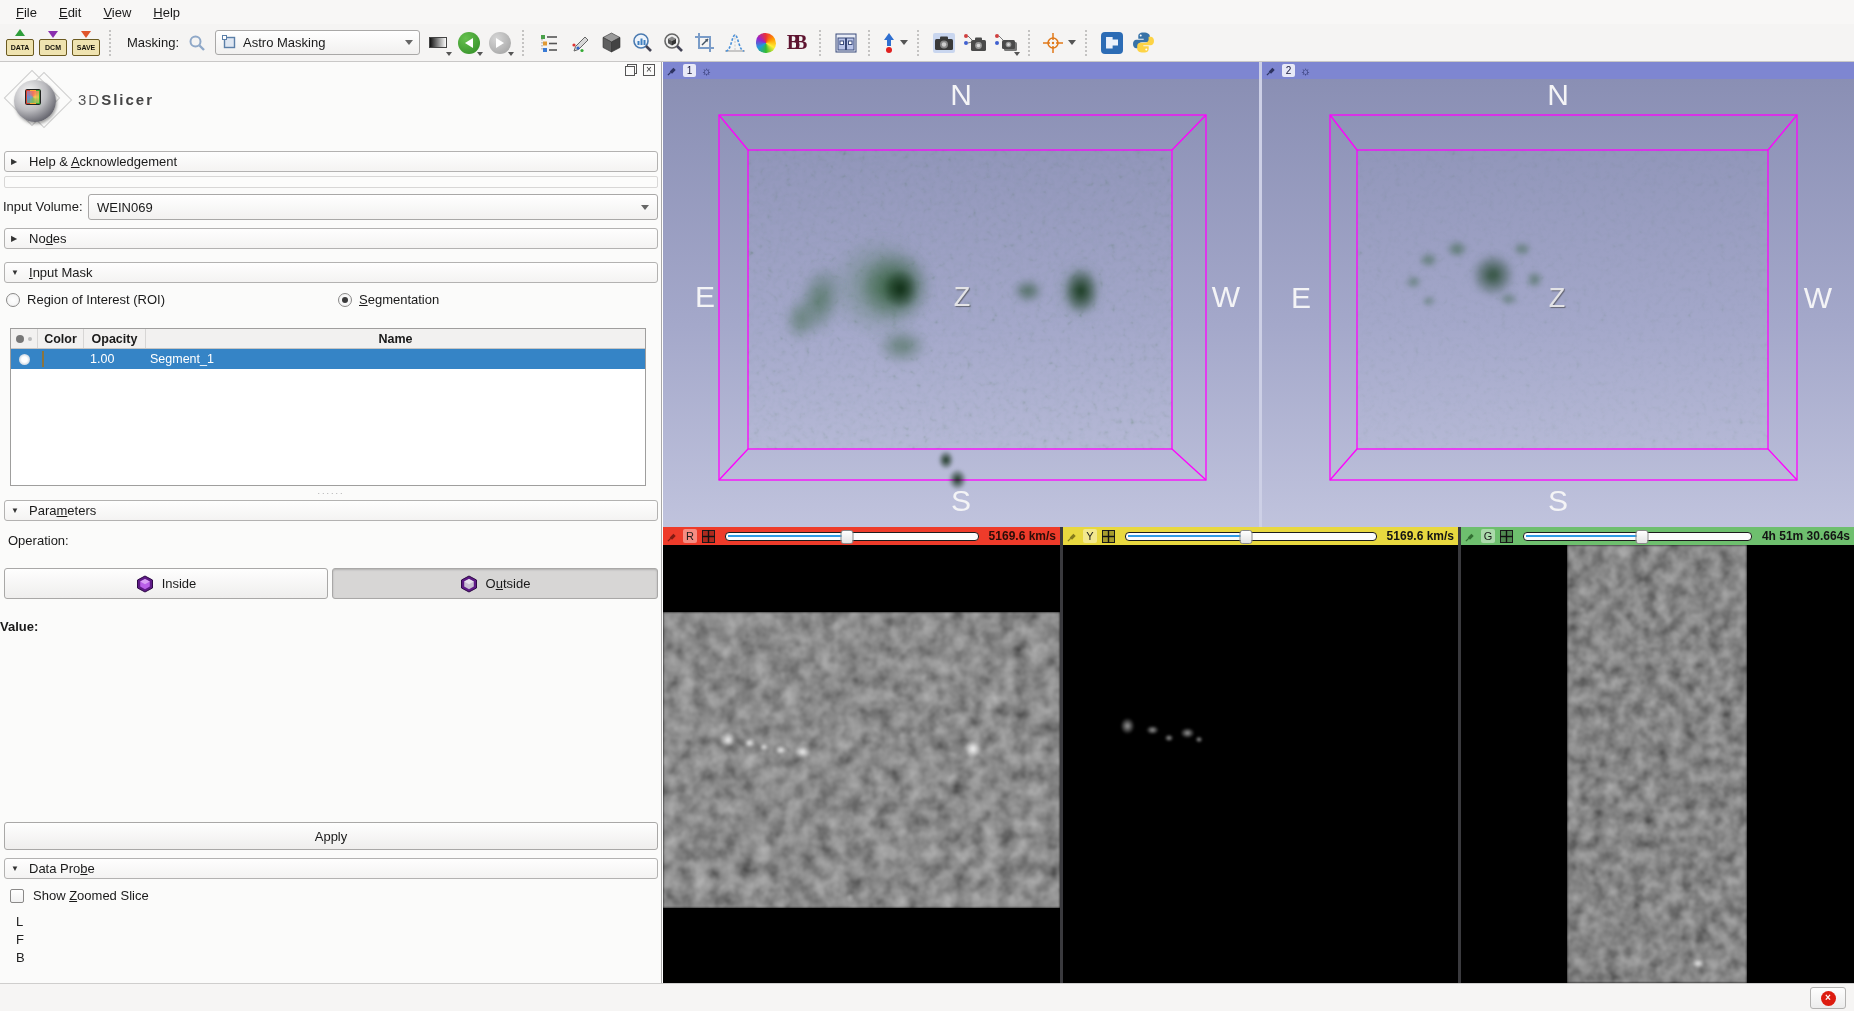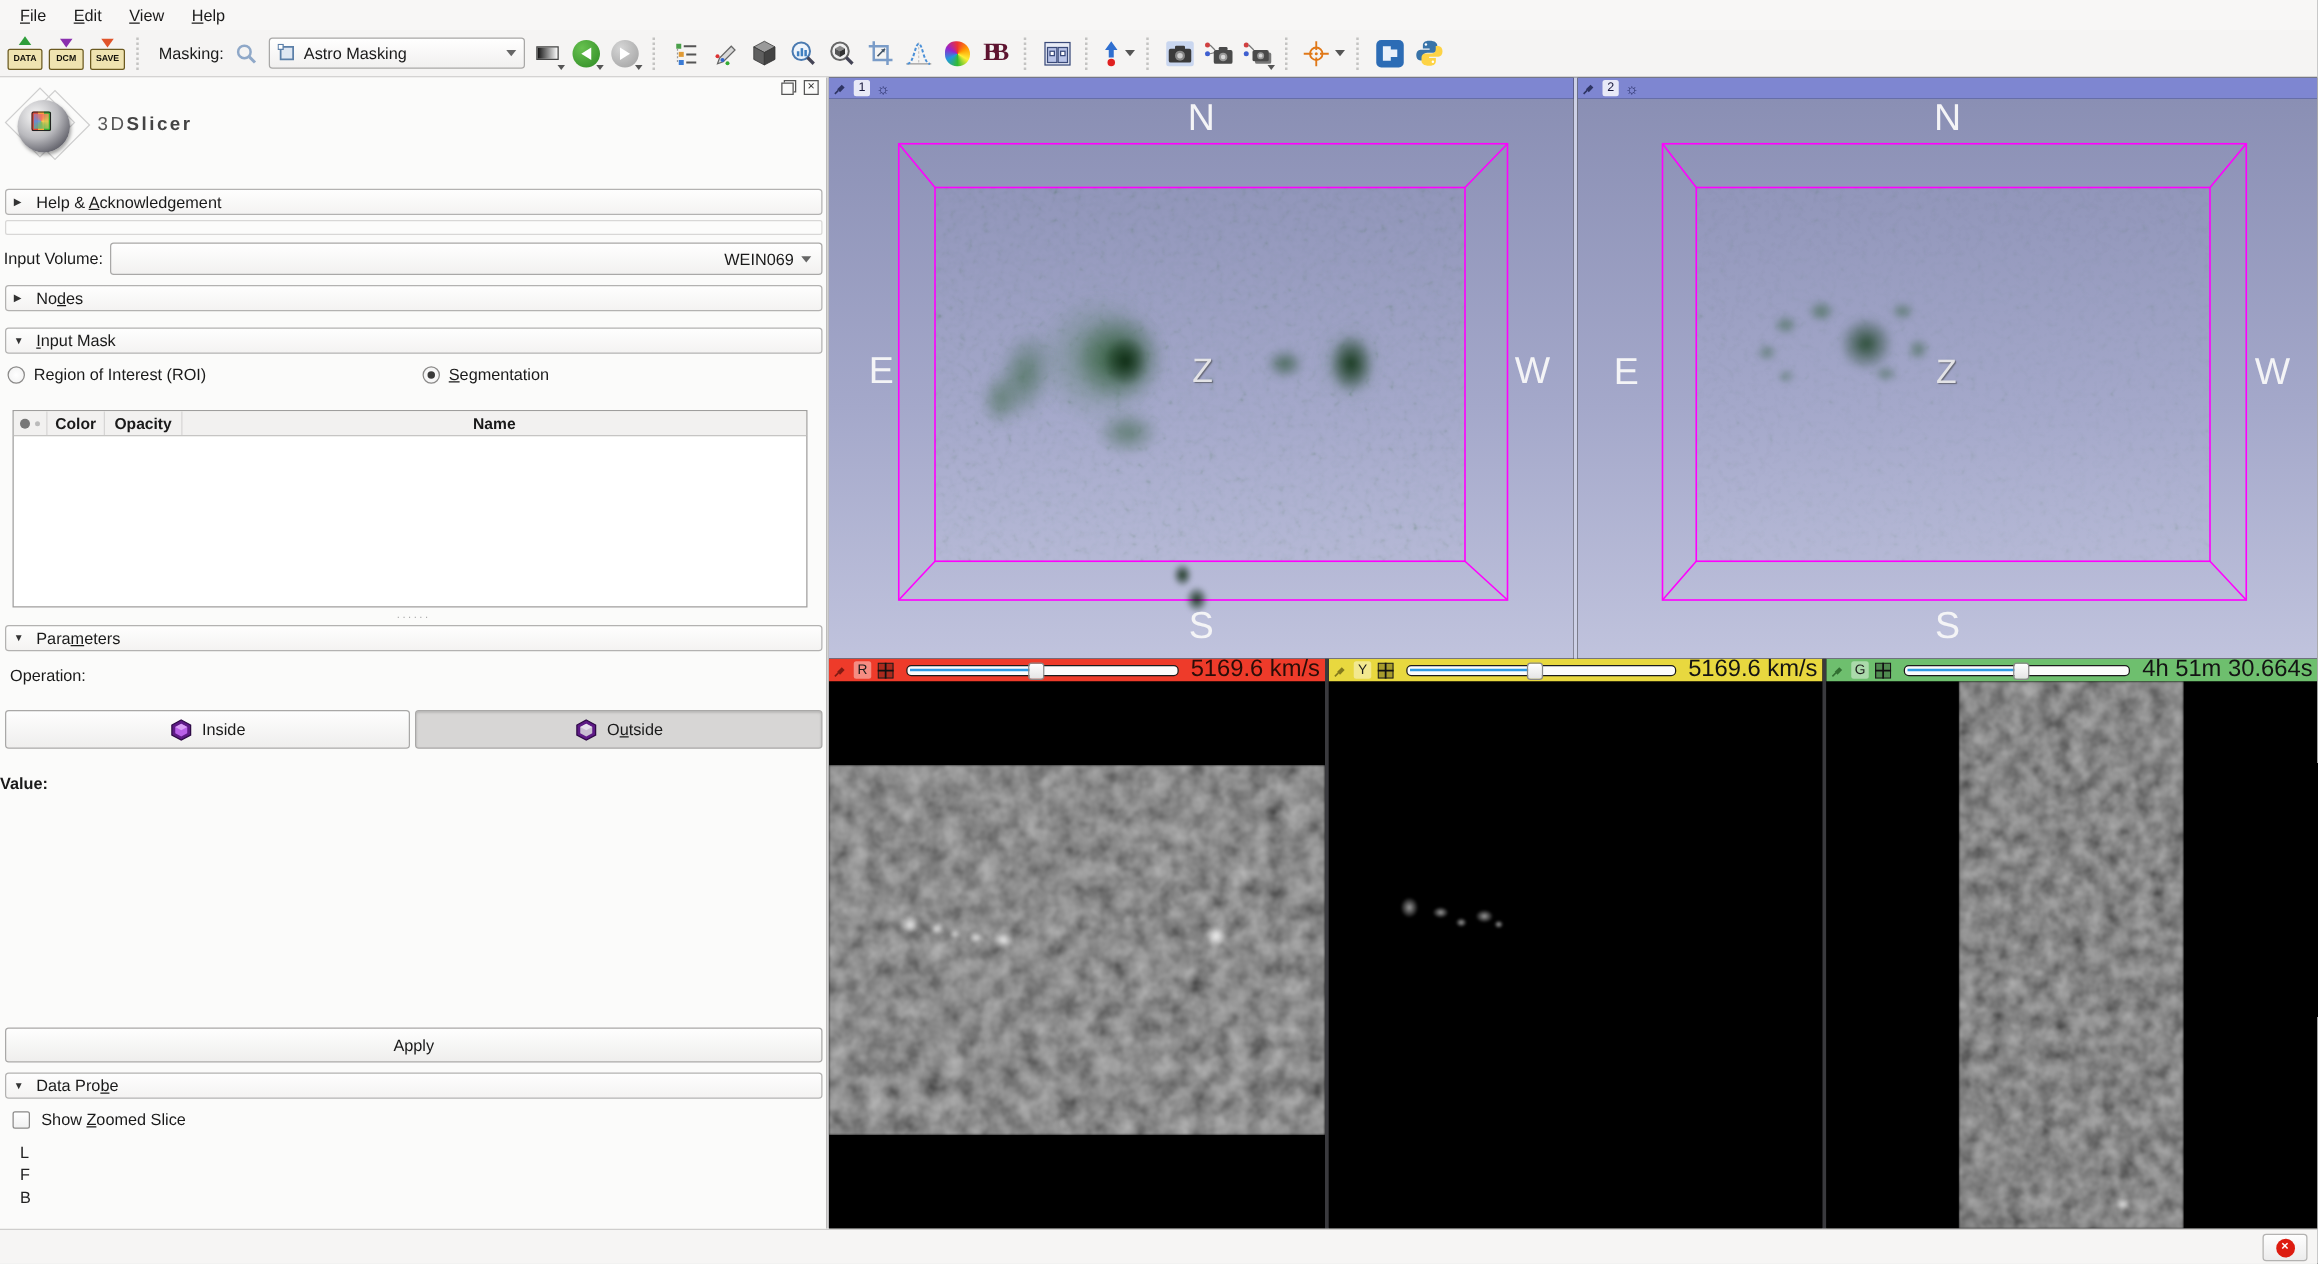--- a/index.html
+++ b/index.html
@@ -153,21 +153,21 @@
   #slice-y .sl-head { background:#e8d83f; }
   #slice-g .sl-head { background:#6ebf6e; }
   .sl-letter { width:14px; height:14px; border-radius:2px; background:rgba(255,255,255,0.42);
     font-size:11px; color:#1c1c1c; display:flex; align-items:center; justify-content:center; }
   .xhair { display:block; }
   .sl-track { position:relative; flex:1; height:9px; background:#fcfcfc; border:1px solid #1c1c1c;
     border-radius:4px; margin:0 5px; }
   .sl-fill { position:absolute; left:2px; top:2.5px; height:2px; background:#2f9be4; }
   .sl-handle { position:absolute; top:-3px; width:13px; height:14px; transform:translateX(-50%);
     background:linear-gradient(#ffffff,#e4e4e4); border:1px solid #8a8a8a; border-radius:3px; }
-  .sl-value { font-size:19px; color:#141414; white-space:nowrap; }
+  .sl-value { font-size:12px; color:#141414; white-space:nowrap;font-weight:bold; }
   #slice-r .sl-value { color:#2a0d08; }
   .sl-img { position:absolute; left:0; top:18px; right:0; bottom:0; background:#000; }
   .noise-band { position:absolute; overflow:hidden; }
   .noise-svg { position:absolute; left:0; top:0; width:100%; height:100%; filter:blur(1px); }
   .wblob { position:absolute; border-radius:50%;
     background:radial-gradient(closest-side, rgba(255,255,255,0.95), rgba(255,255,255,0) 72%);
     filter:blur(1.5px); }
   .wblob.dim { background:radial-gradient(closest-side, rgba(215,215,215,0.55), rgba(215,215,215,0) 70%); }
   .grayblob { position:absolute; border-radius:45%;
     background:radial-gradient(closest-side, rgba(195,195,195,0.8), rgba(195,195,195,0) 75%);
@@ -437,21 +437,21 @@
       </div>
       <div class="logo-text"><span class="lt3d">3D</span><span class="ltsl">Slicer</span></div>
     </div>
 
     <div class="sect-btn" style="top:89px;">
       <span class="caret">▶</span>
       <span>Help &amp; <u>A</u>cknowledgement</span>
     </div>
     <div class="thin-bar"></div>
 
-    <div class="form-row" style="top:132px;text-align:right;">
+    <div class="form-row" style="top:132px;">
       <span class="flabel">Input Volume:</span>
       <div class="combo" style="left:88px; right:4px;">
         <span class="cval">WEIN069</span>
         <span class="combo-arrow"></span>
       </div>
     </div>
 
     <div class="sect-btn" style="top:166px;">
       <span class="caret">▶</span>
       <span>No<u>d</u>es</span>
@@ -474,20 +474,28 @@
     </div>
 
     <div class="seg-table">
       <div class="seg-thead">
         <div class="c-eye">
             <span class="eye-hdr"></span>
           </div>
         <div class="c-color">Color</div>
         <div class="c-opacity">Opacity</div>
         <div class="c-name">Name</div>
+      </div>
+      <div class="seg-row">
+        <div class="c-eye">
+            <span class="eye-dot"></span>
+          </div>
+        <div class="c-color"><span class="swatch" style="background:#c9a45f;"></span></div>
+        <div class="c-opacity" style="padding-left:6px;">1.00</div>
+        <div class="c-name" style="padding-left:4px;">Segment_1</div>
       </div>
     </div>
     <div class="dots-handle">......</div>
 
     <div class="sect-btn" style="top:438px;">
       <span class="caret">▼</span>
       <span>Para<u>m</u>eters</span>
     </div>
 
     <div class="form-row" style="top:466px;">

